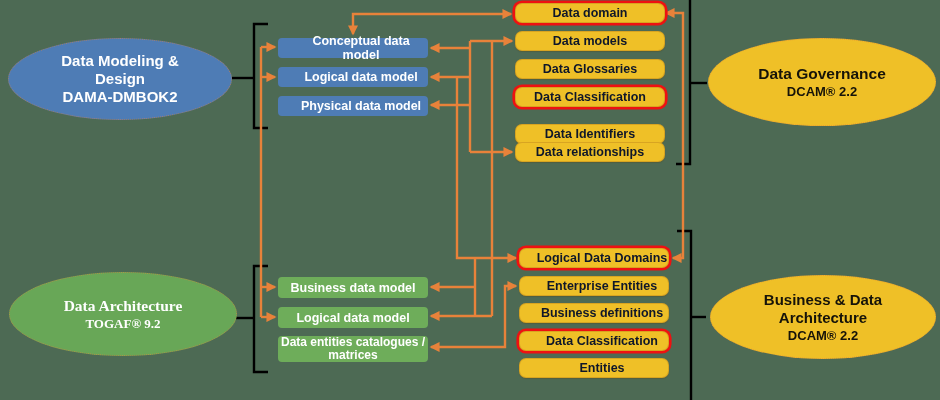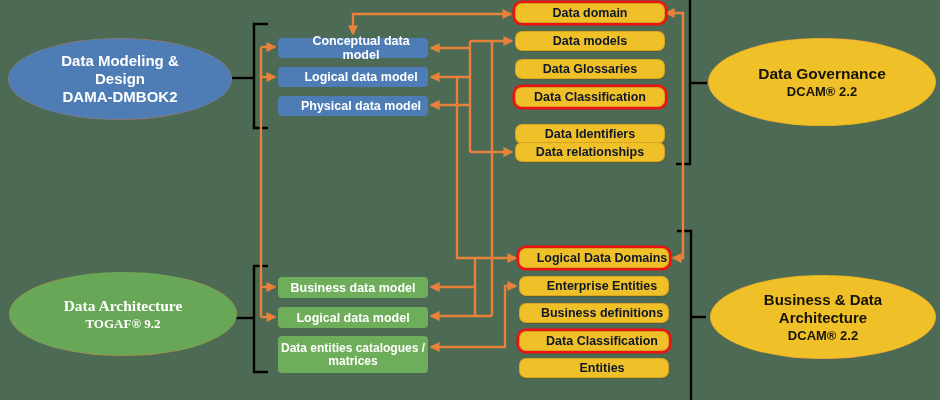--- a/index.html
+++ b/index.html
@@ -116,21 +116,21 @@
   <div class="node bluebox" style="top:96px;">
     <span>Physical data model</span>
     </div>
 
   <div class="node greenbox" style="top:277px;height:21px;">
     <span>Business data model</span>
     </div>
   <div class="node greenbox" style="top:307px;height:21px;">
     <span>Logical data model</span>
     </div>
-  <div class="node greenbox" style="top:336px;height:37px;">
+  <div class="node greenbox" style="top:336px;height:26px;">
     <span class="multiline">Data entities catalogues / matrices</span>
     </div>
 
   <div class="node ybox hl gcol" style="top:3px;">
     <span>Data domain</span>
     </div>
   <div class="node ybox gcol" style="top:31px;">
     <span>Data models</span>
     </div>
   <div class="node ybox gcol" style="top:59px;">

